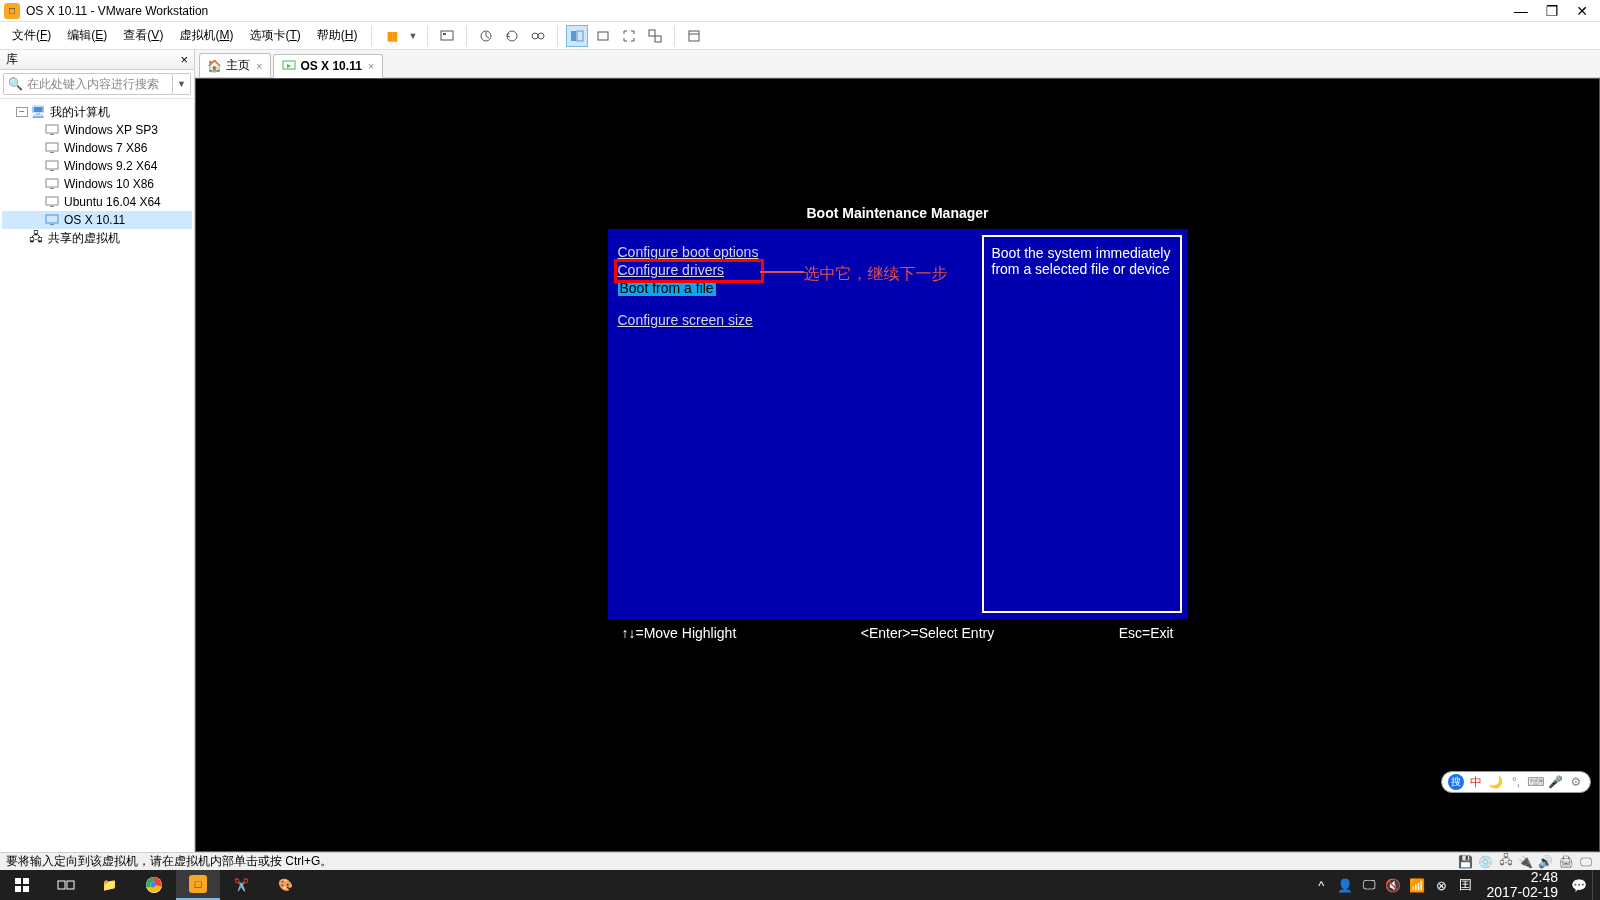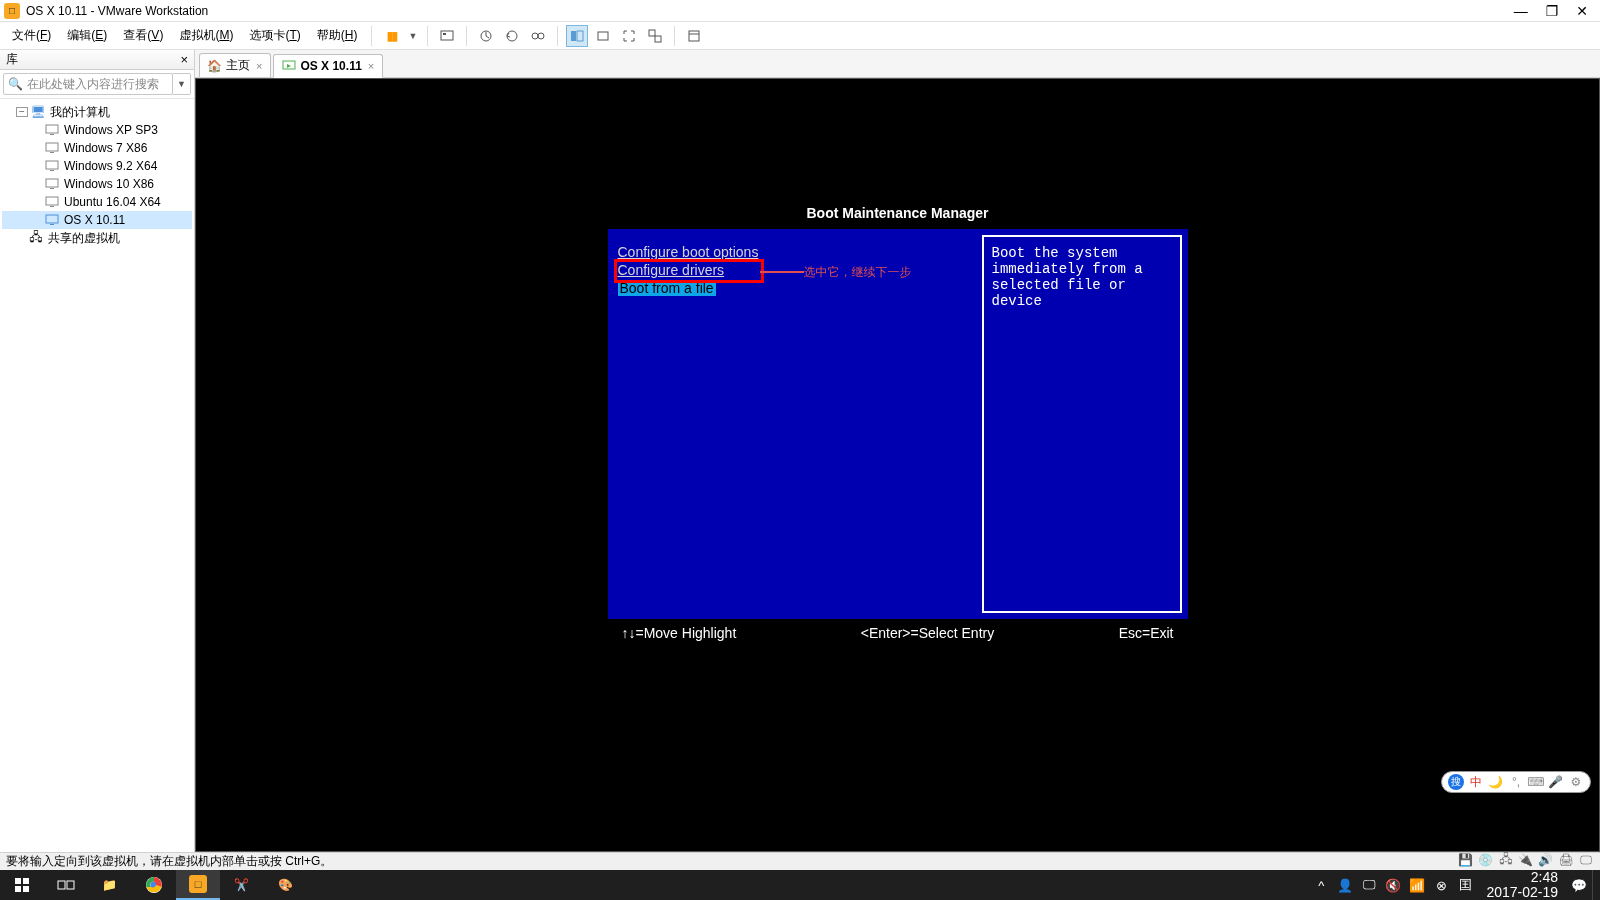--- a/index.html
+++ b/index.html
@@ -50,36 +50,36 @@
 .tab .tab-icon { width:14px; height:14px; display:inline-flex; align-items:center; justify-content:center;}
 .tab .tab-close { font-size: 11px; color: #888; margin-left: 2px; }
 .tab.active .tab-label { font-weight: bold; }
 
 
 .vm-display { flex: 1; background: #000; position: relative; border:1px solid #555;}
 .bios { position: absolute; left: 50%; top: 45%; transform: translate(-50%, -50%); width: 580px; font-family: "Courier New", monospace; font-size: 14px; color: #d6d6d6; }
 .bios-title { text-align: center; color: #fff; margin-bottom: 8px; font-weight: bold;}
 .bios-body { display: flex; background: #0000b0; height: 390px; }
 .bios-left { flex: 1; padding: 14px 10px; position: relative; text-decoration: underline;}
-.bios-right { width: 200px; border: 2px solid #fff; margin: 6px; padding: 8px; color:#fff;font-family:Liberation Mono, monospace;}
+.bios-right { width: 200px; border: 2px solid #fff; margin: 6px; padding: 8px; color:#fff;}
 .bios-item { color: #d6d6d6; padding: 1px 0; }
 .bios-item.blank { height: 14px; }
 .bios-selected { background: #0ea5e9; color: #000; display: inline-block; padding: 0 2px; }
 .red-box { position: absolute; border: 3px solid red; left: 6px; top: 30px; width: 150px; height: 24px; }
-.red-annotation { position:absolute; color: #e05050; font-size:12px; font-family:"Microsoft YaHei"; left:196px; top:35px;text-align:center;}
+.red-annotation { position:absolute; color: #e05050; font-size:16px; font-family:"Microsoft YaHei"; left:196px; top:35px;text-align:center;}
 .red-line { position:absolute; left:152px; top:42px; width:44px; height:2px; background:#e05050;}
 .bios-footer { display: flex; justify-content: space-between; padding: 6px 14px; color:#fff;}
 
 
 .ime-bar { position: absolute; right: 8px; bottom: 58px; height: 22px; background: #fff; border: 1px solid #999; border-radius: 11px; display: flex; align-items: center; padding: 0 6px; gap: 4px; font-size:12px;}
 .ime-bar span { display:inline-flex; align-items:center; justify-content:center; width:16px; height:16px;}
 .ime-bar .ime-logo { background:#1a73e8; color:#fff; border-radius:50%; font-size:10px;}
 
 
-.statusbar { height: 18px; background: #f0f0f0; border-top: 1px solid #d0d0d0; font-size: 12px; display: flex; align-items: flex-start; padding: 0 6px; justify-content: space-between;}
+.statusbar { height: 18px; background: #f0f0f0; border-top: 1px solid #d0d0d0; font-size: 12px; display: flex; align-items: center; padding: 0 6px; justify-content: space-between;}
 .statusbar .status-icons { display:flex; gap:4px; align-items:center;}
 .statusbar .status-icons span { width:16px; height:14px; display:inline-flex; align-items:center; justify-content:center; color:#666;}
 
 
 .taskbar { height: 30px; background: #1f1f1f; display: flex; align-items: center; color: #fff; font-size: 12px; }
 .taskbar .tb-left { display: flex; align-items: center; height:100%;}
 .taskbar .tb-btn { width: 44px; height: 100%; display: flex; align-items: center; justify-content: center; }
 .taskbar .tb-btn.active { background: #3a3a3a; border-bottom: 2px solid #76b9ed;}
 .taskbar .tb-right { margin-left: auto; display: flex; align-items: center; height:100%; gap: 2px; padding-right: 2px;}
 .taskbar .tray { width: 22px; height:100%; display:flex; align-items:center; justify-content:center; font-size:13px;}
@@ -272,20 +272,21 @@
 
     <div class="vm-display">
       <div class="bios">
         <div class="bios-title">Boot Maintenance Manager</div>
         <div class="bios-body">
           <div class="bios-left">
             <div class="bios-item">Configure boot options</div>
             <div class="bios-item">Configure drivers</div>
             <div class="bios-item"><span class="bios-selected">Boot from a file</span></div>
             <div class="bios-item blank"></div>
+            <div class="bios-item">Configure screen size</div>
             <div class="bios-item blank"></div>
             <div class="red-box"></div>
             <div class="red-line"></div>
             <div class="red-annotation">选中它，继续下一步</div>
           </div>
           <div class="bios-right">Boot the system immediately from a selected file or device</div>
         </div>
         <div class="bios-footer">
           <span>↑↓=Move Highlight</span>
           <span>&lt;Enter&gt;=Select Entry</span>

